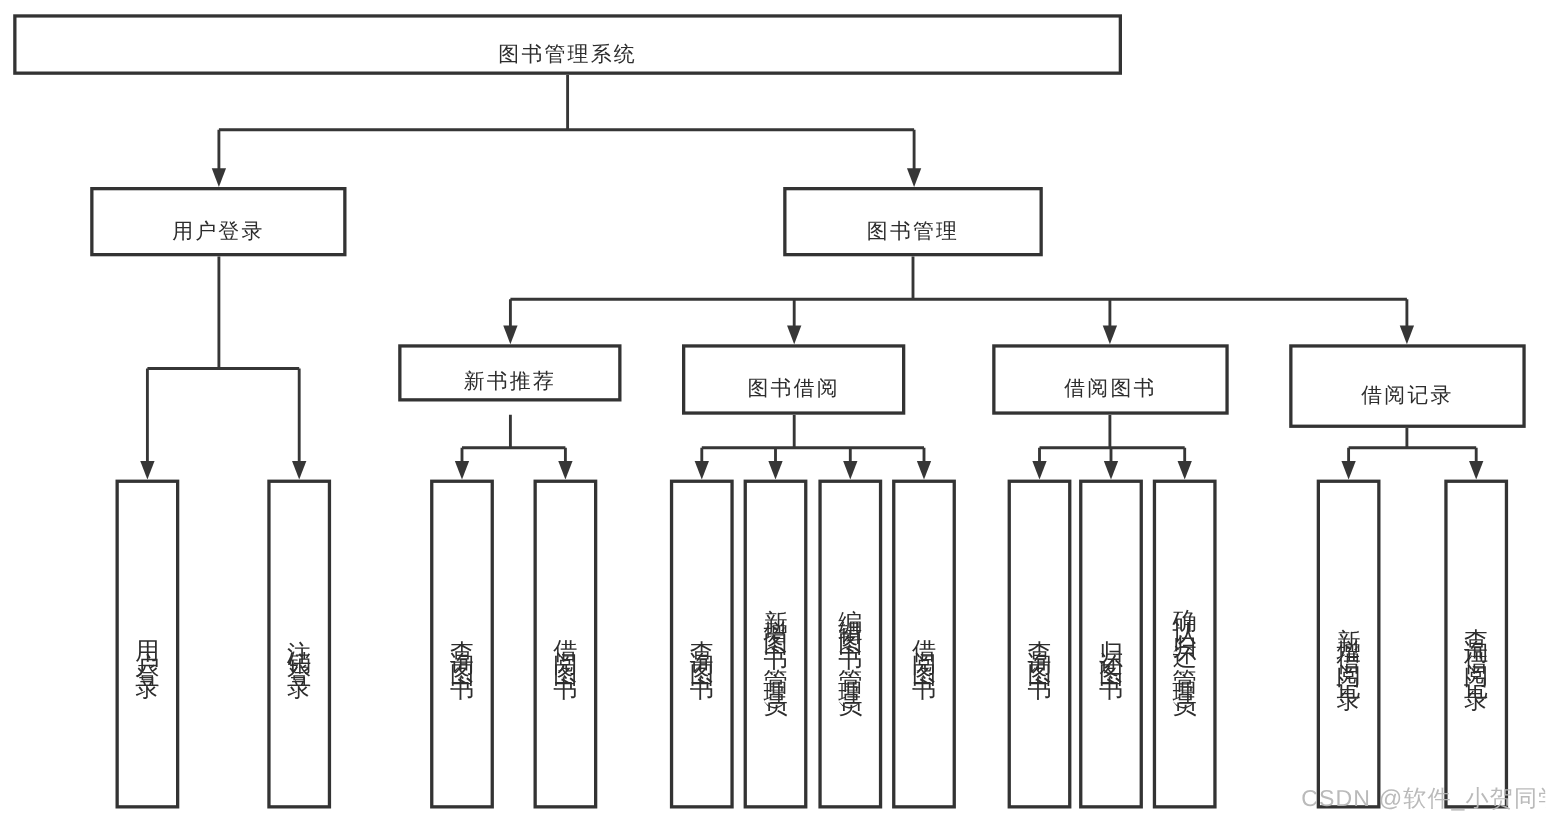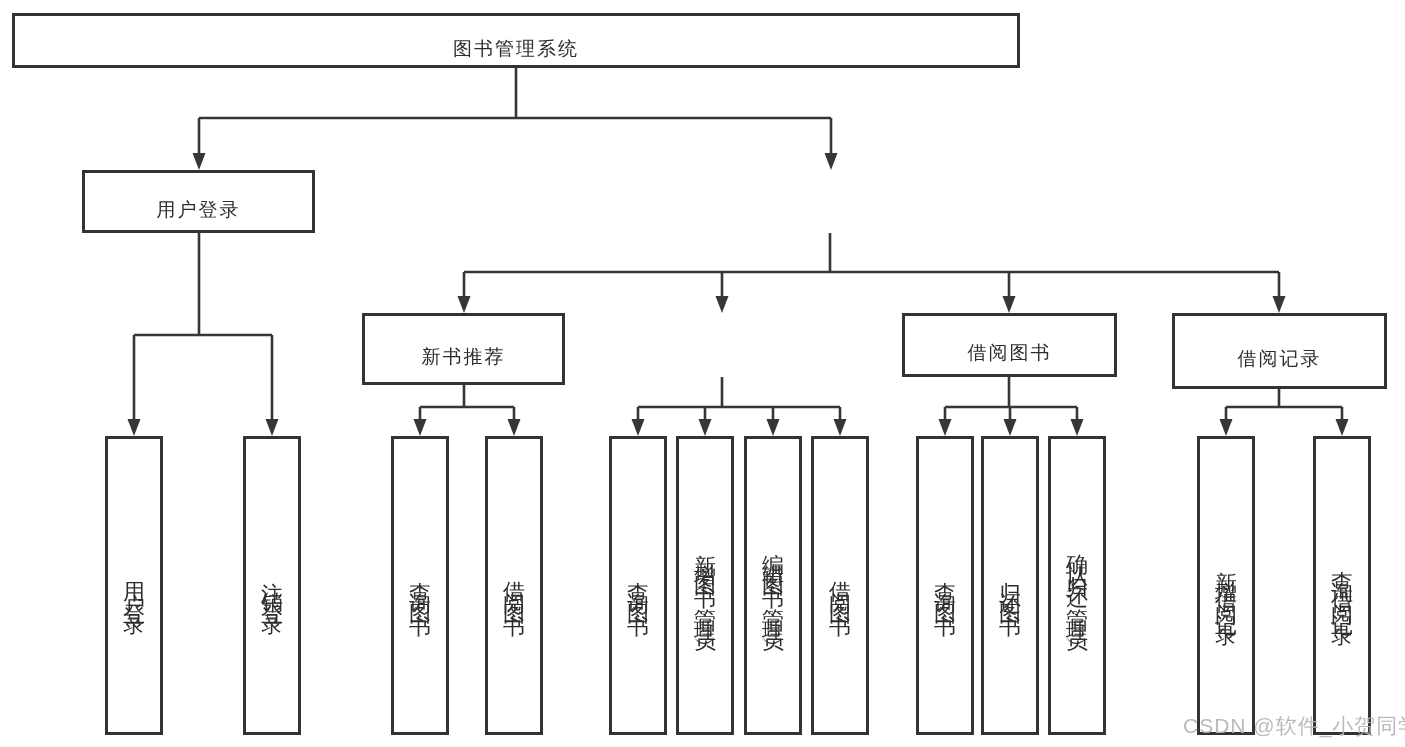--- a/index.html
+++ b/index.html
@@ -105,23 +105,29 @@
     </g>
   </svg>
 
   <div class="box" style="left:12px;top:13px;width:1008px;height:55px">
     <span class="hlabel">图书管理系统</span>
   </div>
 
   <div class="box" style="left:82px;top:170px;width:233px;height:63px">
     <span class="hlabel">用户登录</span>
   </div>
+  <div class="box" style="left:712px;top:170px;width:236px;height:63px">
+    <span class="hlabel">图书管理</span>
+  </div>
 
-  <div class="box" style="left:362px;top:313px;width:203px;height:72px">
+  <div class="box" style="left:362px;top:313px;width:203px;height:52px">
     <span class="hlabel">新书推荐</span>
+  </div>
+  <div class="box" style="left:620px;top:313px;width:203px;height:64px">
+    <span class="hlabel">图书借阅</span>
   </div>
   <div class="box" style="left:902px;top:313px;width:215px;height:64px">
     <span class="hlabel">借阅图书</span>
   </div>
   <div class="box" style="left:1172px;top:313px;width:215px;height:76px">
     <span class="hlabel">借阅记录</span>
   </div>
 
   <div class="box" style="left:105px;top:436px;width:58px;height:299px">
     <span class="vlabel">用户登录</span>

